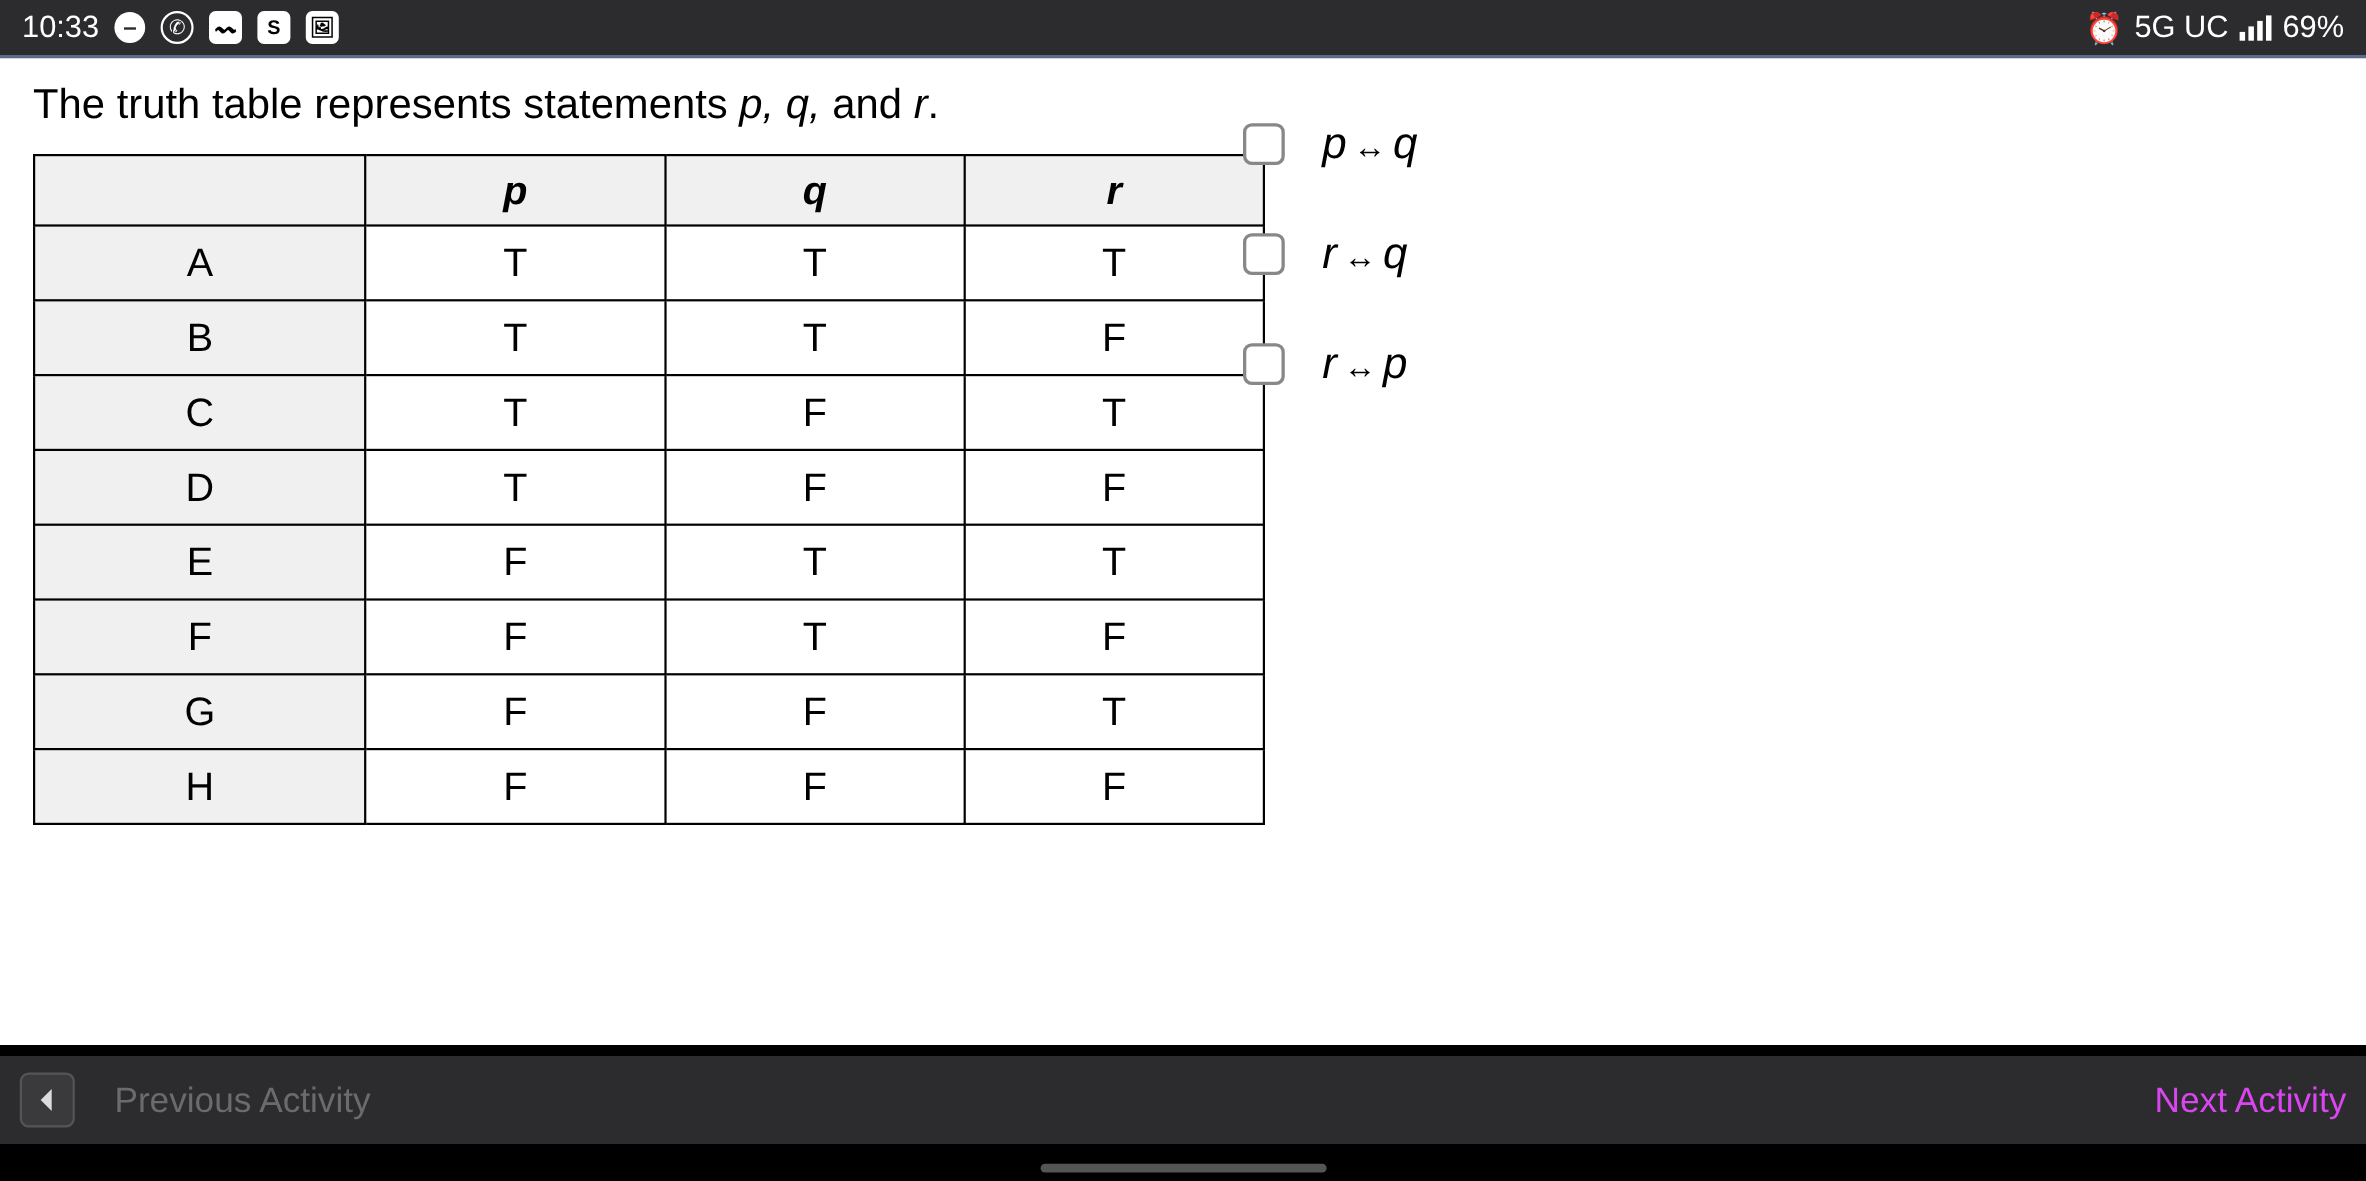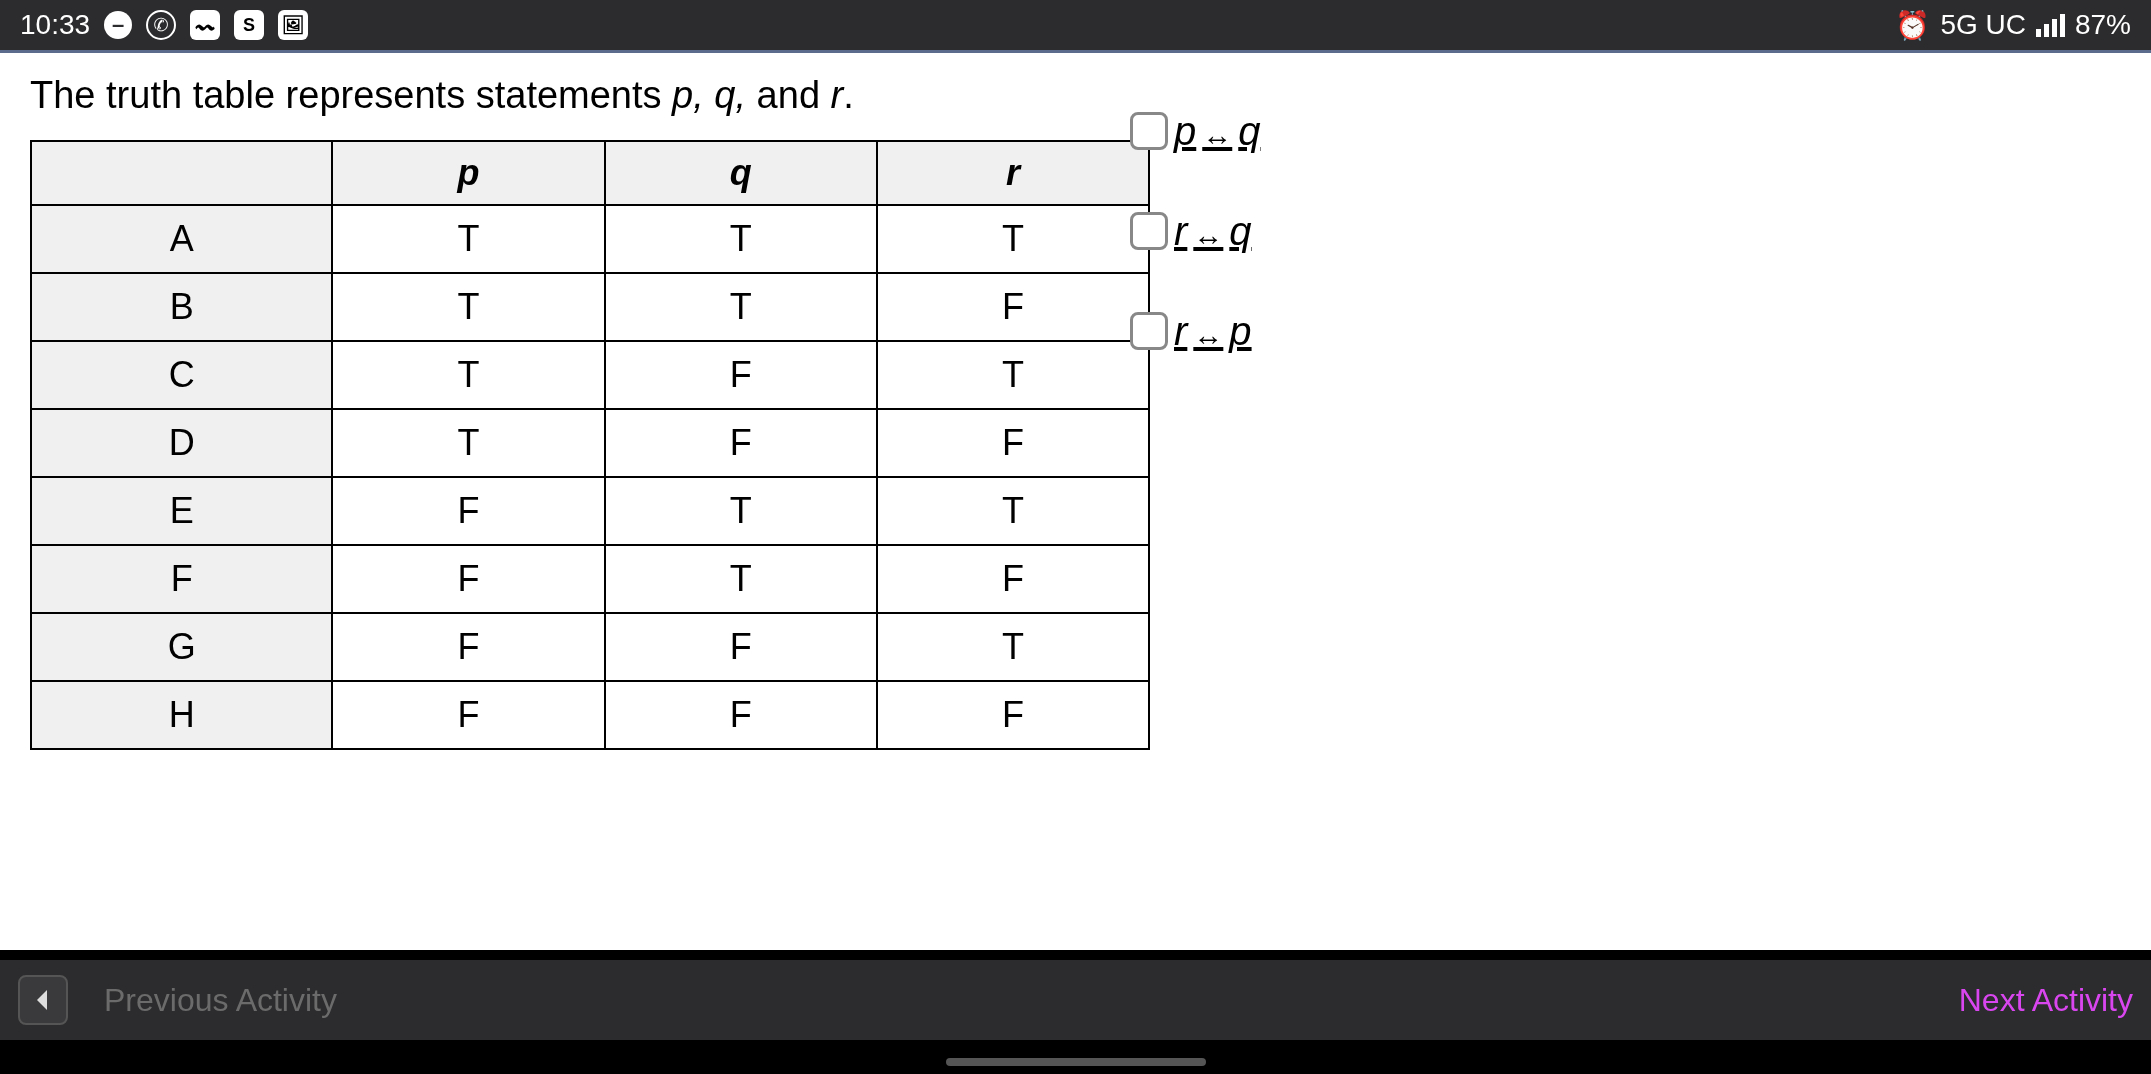--- a/index.html
+++ b/index.html
@@ -70,24 +70,23 @@
   table.truth thead th { font-style: italic; font-weight: bold; height: 64px; }
   table.truth thead th:first-child { font-style: normal; }
   table.truth tbody th { width: 310px; height: 68px; font-weight: normal; }
   table.truth td { width: 280px; height: 68px; }
   table.truth tbody th { font-size: 36px; }
   
   .options { margin-top: 10px; }
   .option-row {
     display: flex;
     align-items: center;
-    gap: 6px;
+    gap: 34px;
     height: 100px;
     font-size: 40px;
-    text-decoration: underline;
   }
   .checkbox {
     width: 38px; height: 38px;
     border: 3px solid #888;
     border-radius: 8px;
     background: #fff;
   }
   .opt-text { font-style: italic; }
   .arrow { font-style: normal; font-size: 30px; padding: 0 6px; }
   
@@ -141,21 +140,21 @@
   </div>
   <div class="status-right">
     <span>⏰</span>
     <span>5G UC</span>
     <span class="sig-bars">
         <span></span>
         <span></span>
         <span></span>
         <span></span>
       </span>
-    <span>87%</span>
+    <span>69%</span>
   </div>
 </div>
 
 <div class="content-area">
 
   <div class="left-col">
     <p class="intro-text">
       <span>The truth table represents statements </span><span class="ital">p, q, </span><span>and </span><span class="ital">r</span><span>.</span>
     </p>
 

